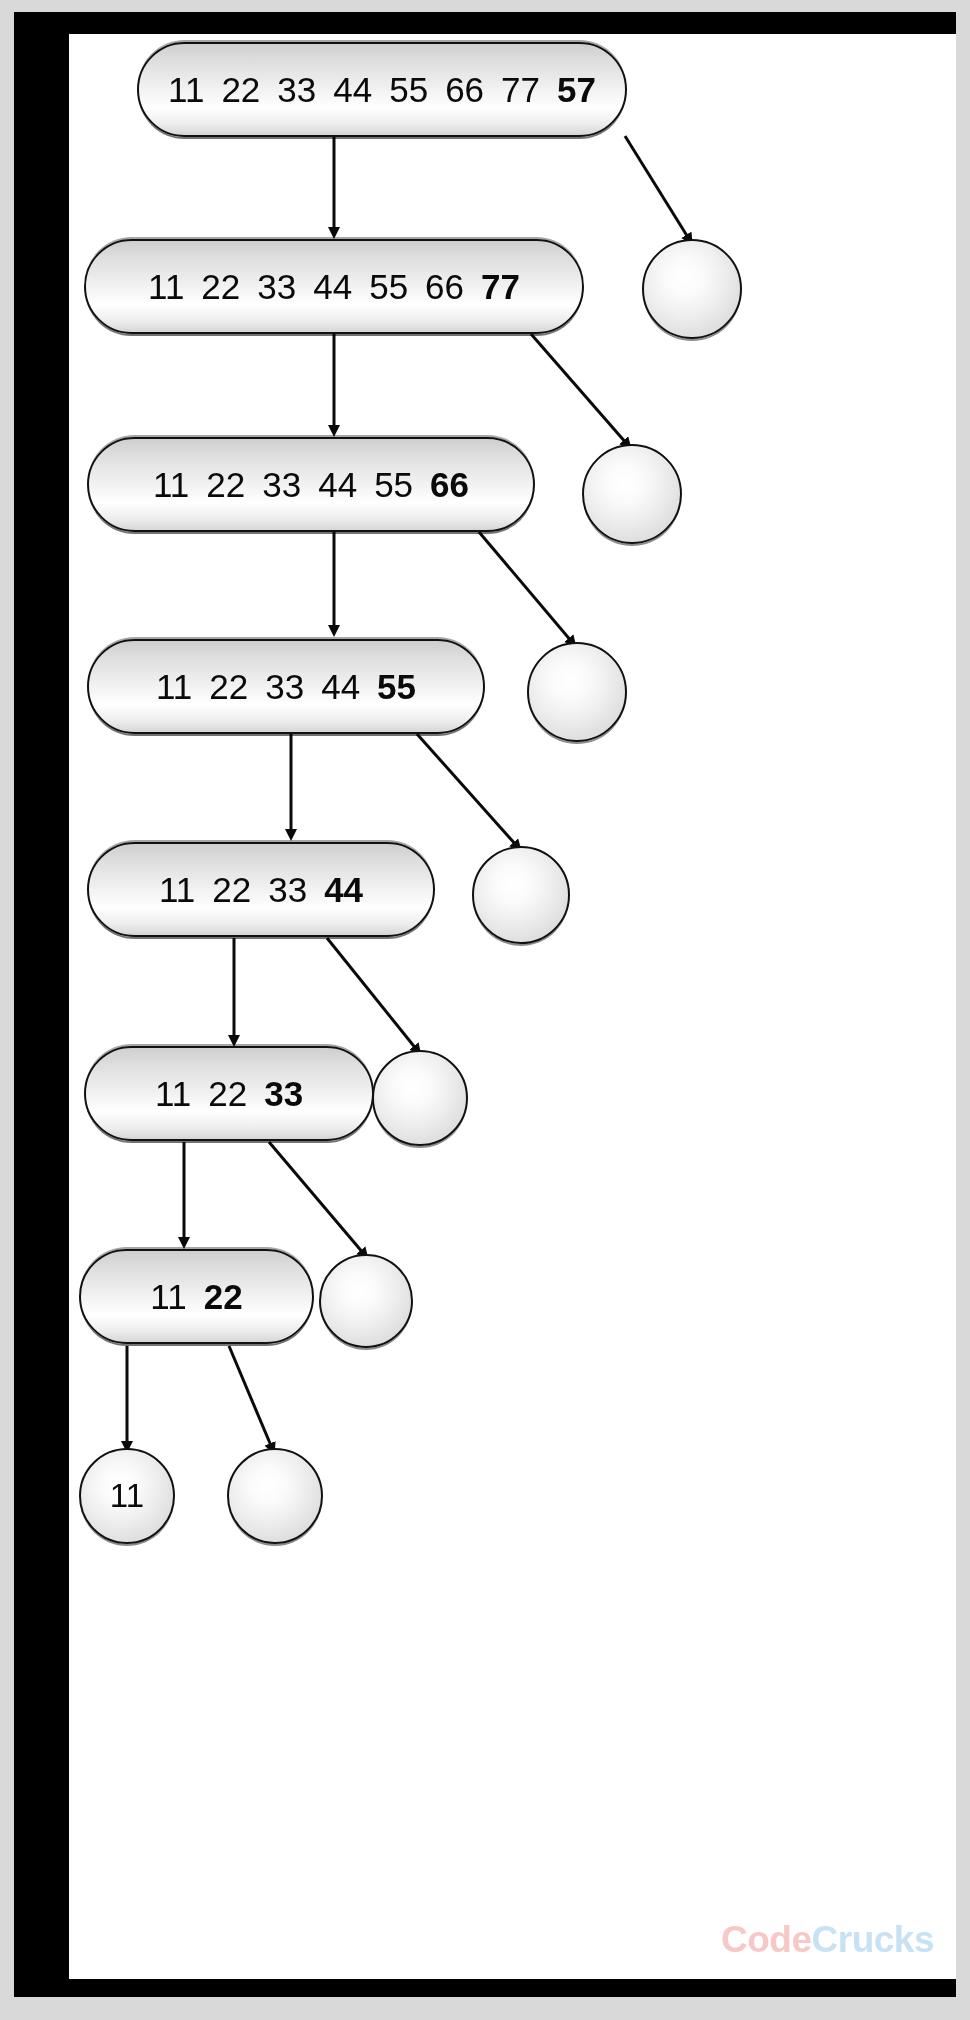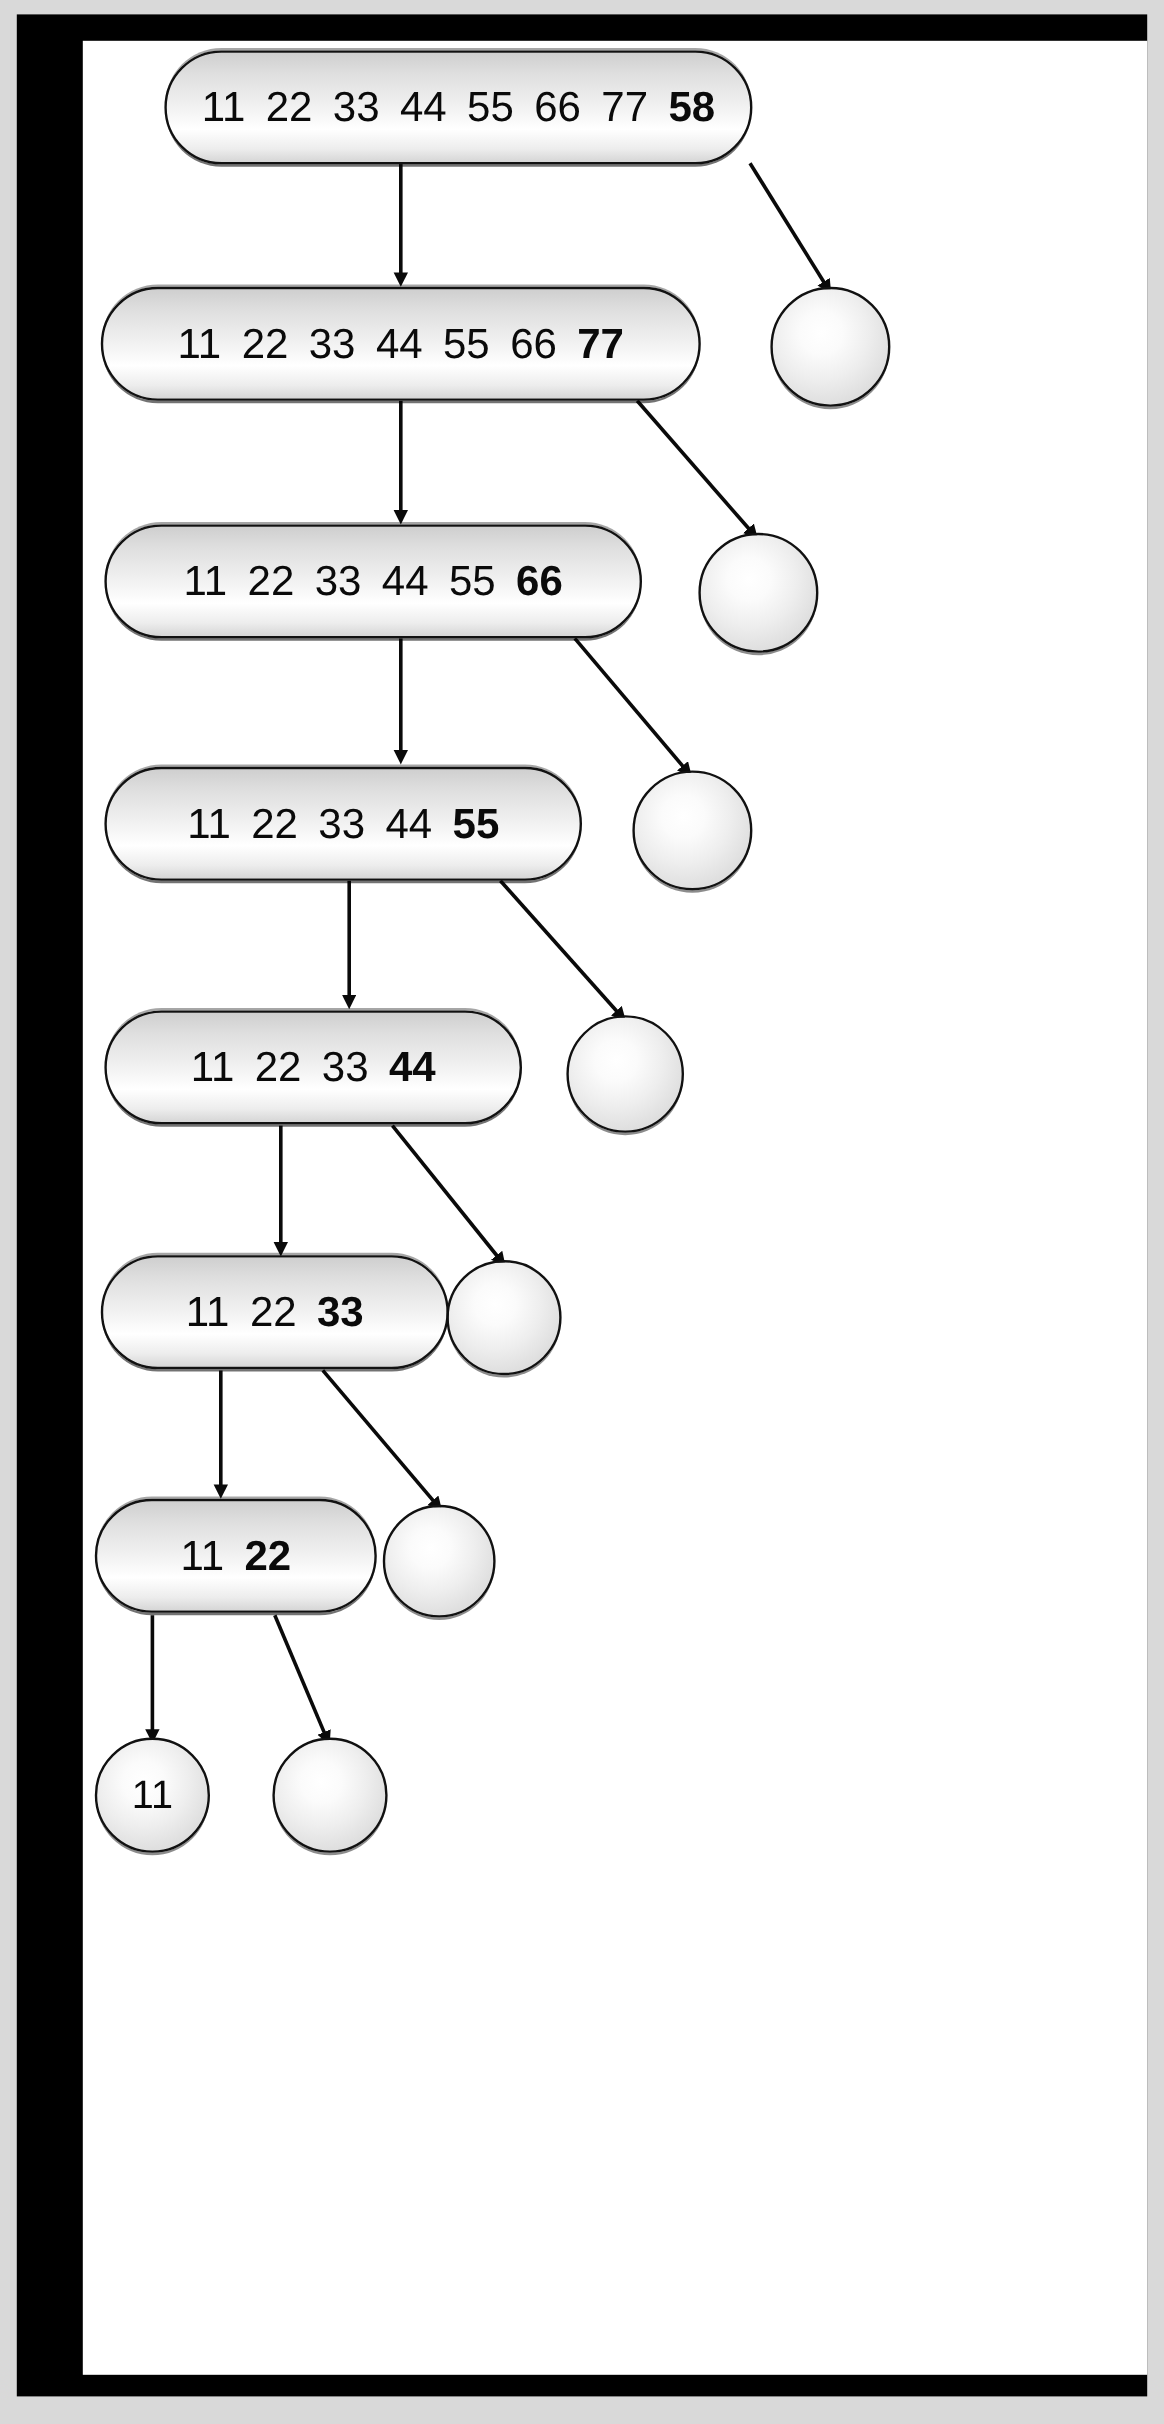--- a/index.html
+++ b/index.html
@@ -171,21 +171,21 @@
 
       <div class="pill" style="left:68px; top:8px; width:490px; height:95px;">
         <div class="vals">
           <span class="v">11</span>
           <span class="v">22</span>
           <span class="v">33</span>
           <span class="v">44</span>
           <span class="v">55</span>
           <span class="v">66</span>
           <span class="v">77</span>
-          <span class="v hl">58</span>
+          <span class="v hl">57</span>
         </div>
       </div>
       <div class="circ" style="left:573px; top:205px; width:100px; height:100px;">
         <span class="clabel"></span>
       </div>
 
       <div class="pill" style="left:15px; top:205px; width:500px; height:95px;">
         <div class="vals">
           <span class="v">11</span>
           <span class="v">22</span>
@@ -257,16 +257,19 @@
         </div>
       </div>
 
       <div class="circ" style="left:10px; top:1414px; width:96px; height:96px;">
         <span class="clabel">11</span>
       </div>
       <div class="circ" style="left:158px; top:1414px; width:96px; height:96px;">
         <span class="clabel"></span>
       </div>
 
+      <div id="watermark">
+        <span class="wm-a">Code</span><span class="wm-b">Crucks</span>
+      </div>
 
     </div>
   </div>
 </div>
 
 </body></html>

